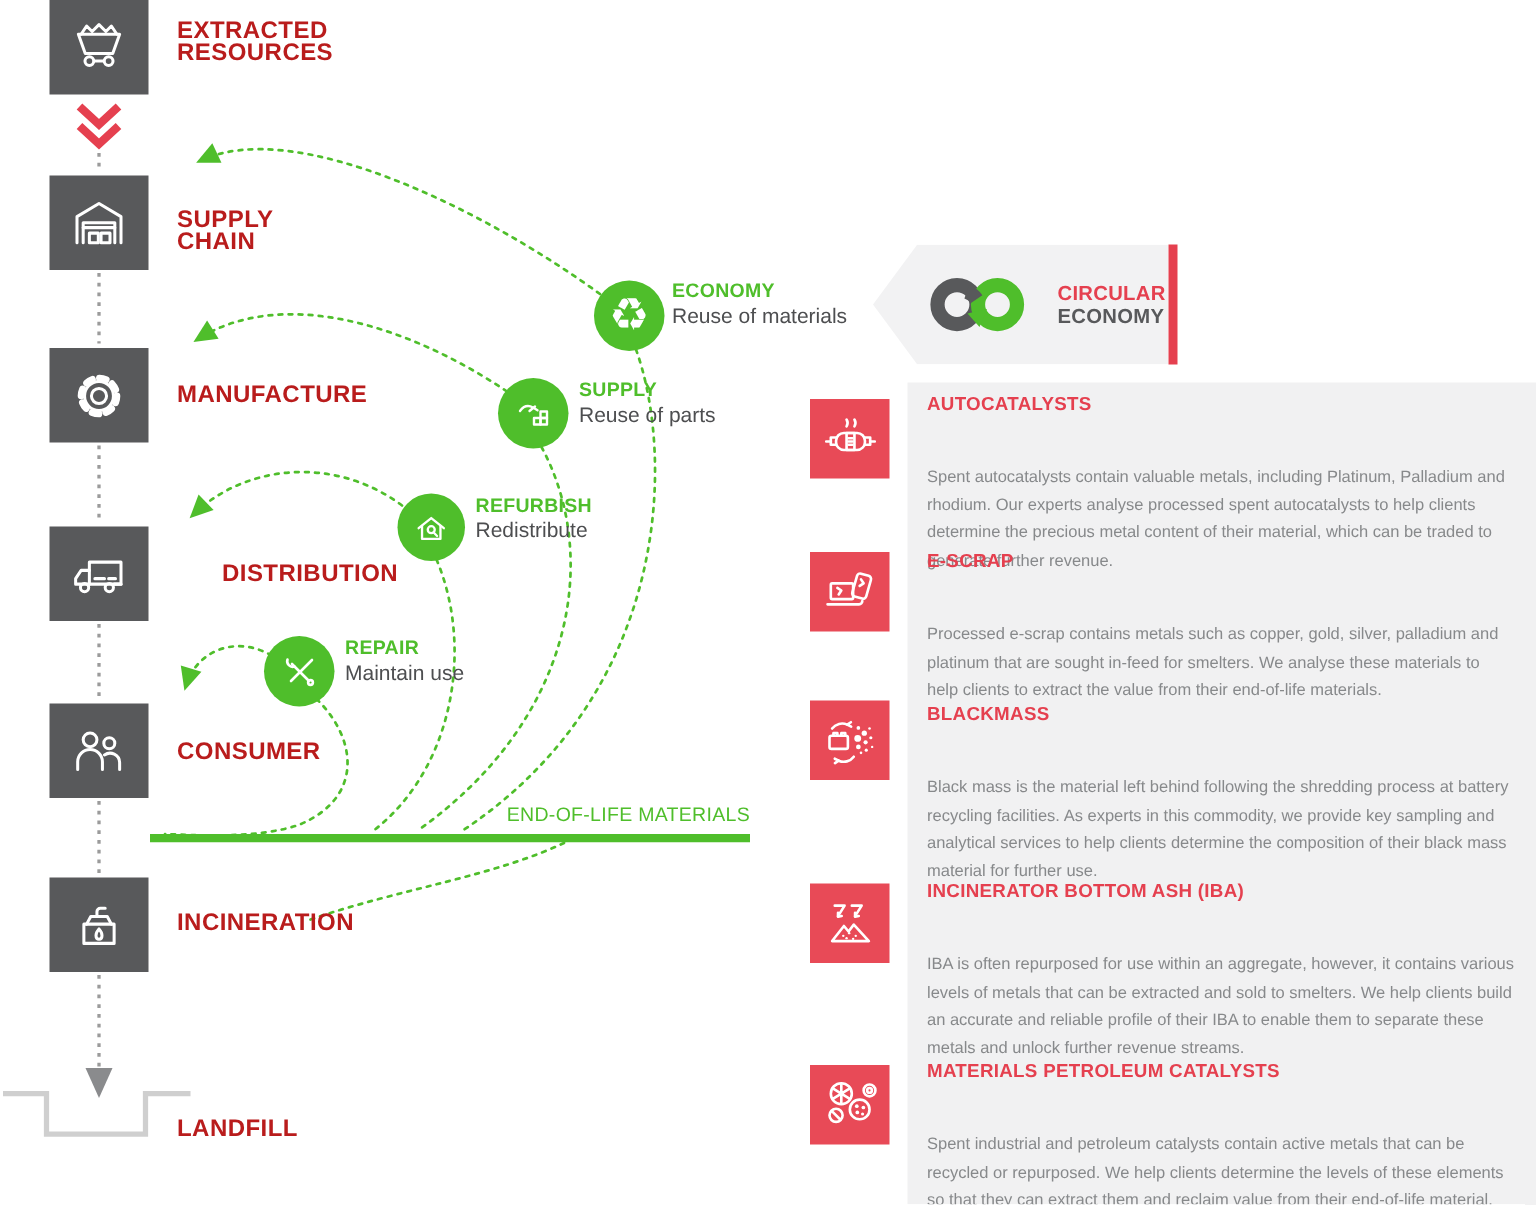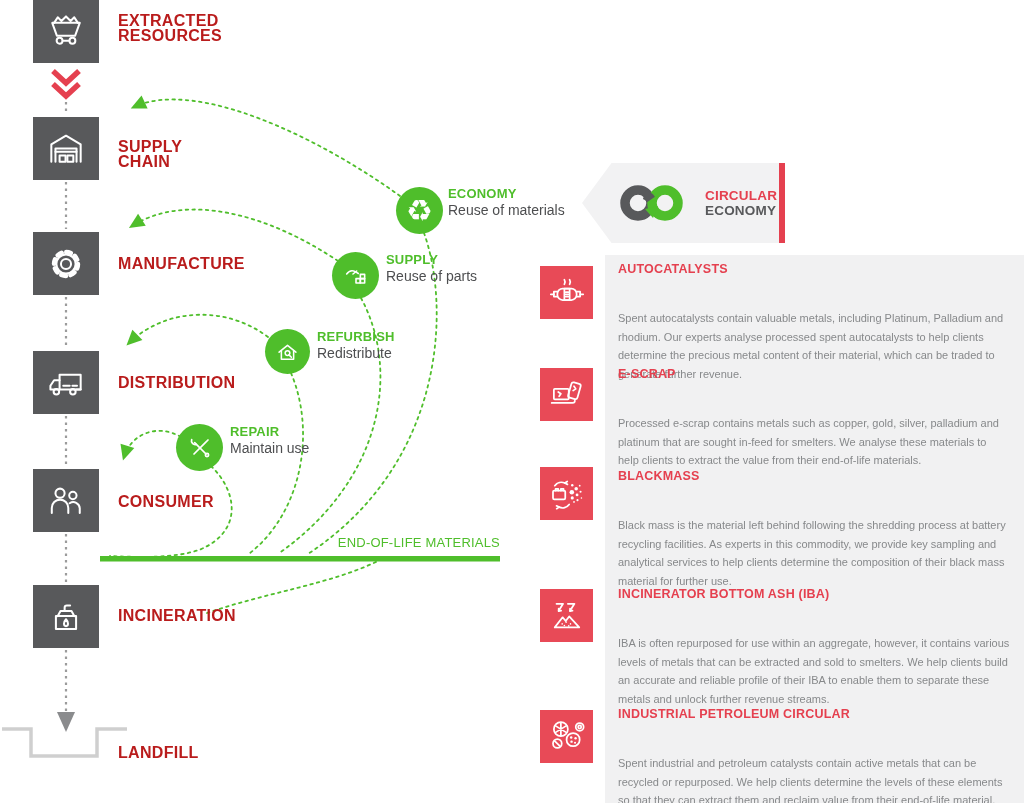--- a/index.html
+++ b/index.html
@@ -141,21 +141,21 @@
   <div class="stage-box" style="top:351px;">
     <svg width="44" height="44" viewBox="0 0 48 48" fill="none" stroke="#fff" stroke-width="2.2" stroke-linecap="round" stroke-linejoin="round">
       <rect x="17" y="15" width="23" height="16"></rect>
       <path d="M17 21 H11 L7 27 v4 h10"></path>
       <circle cx="13.5" cy="33.5" r="3"></circle>
         <circle cx="31.5" cy="33.5" r="3"></circle>
       <path d="M21 27 h7 M31 27 h5"></path>
       <path d="M35 31 h5"></path>
     </svg>
   </div>
-  <div class="stage-label" style="top:375px;">DISTRIBUTION</div>
+  <div class="stage-label" style="top:375px;margin-left:30px;">DISTRIBUTION</div>
 
   <div class="stage-box" style="top:469px;">
     <svg width="44" height="44" viewBox="0 0 48 48" fill="none" stroke="#fff" stroke-width="2.2" stroke-linecap="round" stroke-linejoin="round">
       <circle cx="17.5" cy="15.5" r="5"></circle>
       <path d="M8.5 37 v-5.5 a9 9 0 0 1 18 0 V37"></path>
       <circle cx="31.5" cy="18" r="4"></circle>
       <path d="M28 26.5 a7 7 0 0 1 11 5.5 V37"></path>
     </svg>
   </div>
   <div class="stage-label" style="top:494px;">CONSUMER</div>
@@ -325,17 +325,17 @@
   </div>
   <div class="section" style="top:469px;">
     <div class="section-title">BLACKMASS</div>
     <div class="section-body">Black mass is the material left behind following the shredding process at battery recycling facilities. As experts in this commodity, we provide key sampling and analytical services to help clients determine the composition of their black mass material for further use.</div>
   </div>
   <div class="section" style="top:587px;">
     <div class="section-title">INCINERATOR BOTTOM ASH (IBA)</div>
     <div class="section-body">IBA is often repurposed for use within an aggregate, however, it contains various levels of metals that can be extracted and sold to smelters. We help clients build an accurate and reliable profile of their IBA to enable them to separate these metals and unlock further revenue streams.</div>
   </div>
   <div class="section" style="top:707px;">
-    <div class="section-title">INDUSTRIAL PETROLEUM CIRCULAR</div>
+    <div class="section-title">MATERIALS PETROLEUM CATALYSTS</div>
     <div class="section-body">Spent industrial and petroleum catalysts contain active metals that can be recycled or repurposed. We help clients determine the levels of these elements so that they can extract them and reclaim value from their end-of-life material.</div>
   </div>
 
 </div>
 
 </body></html>

